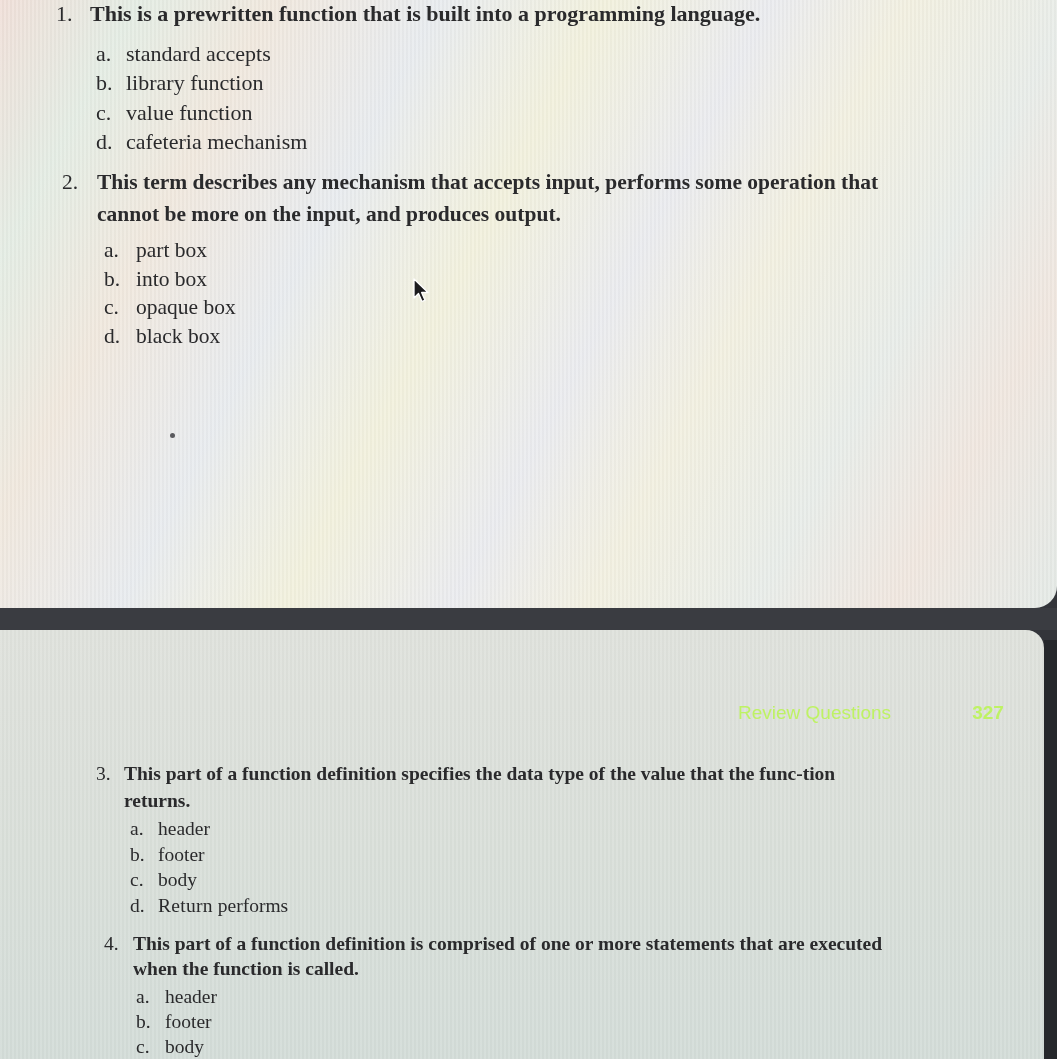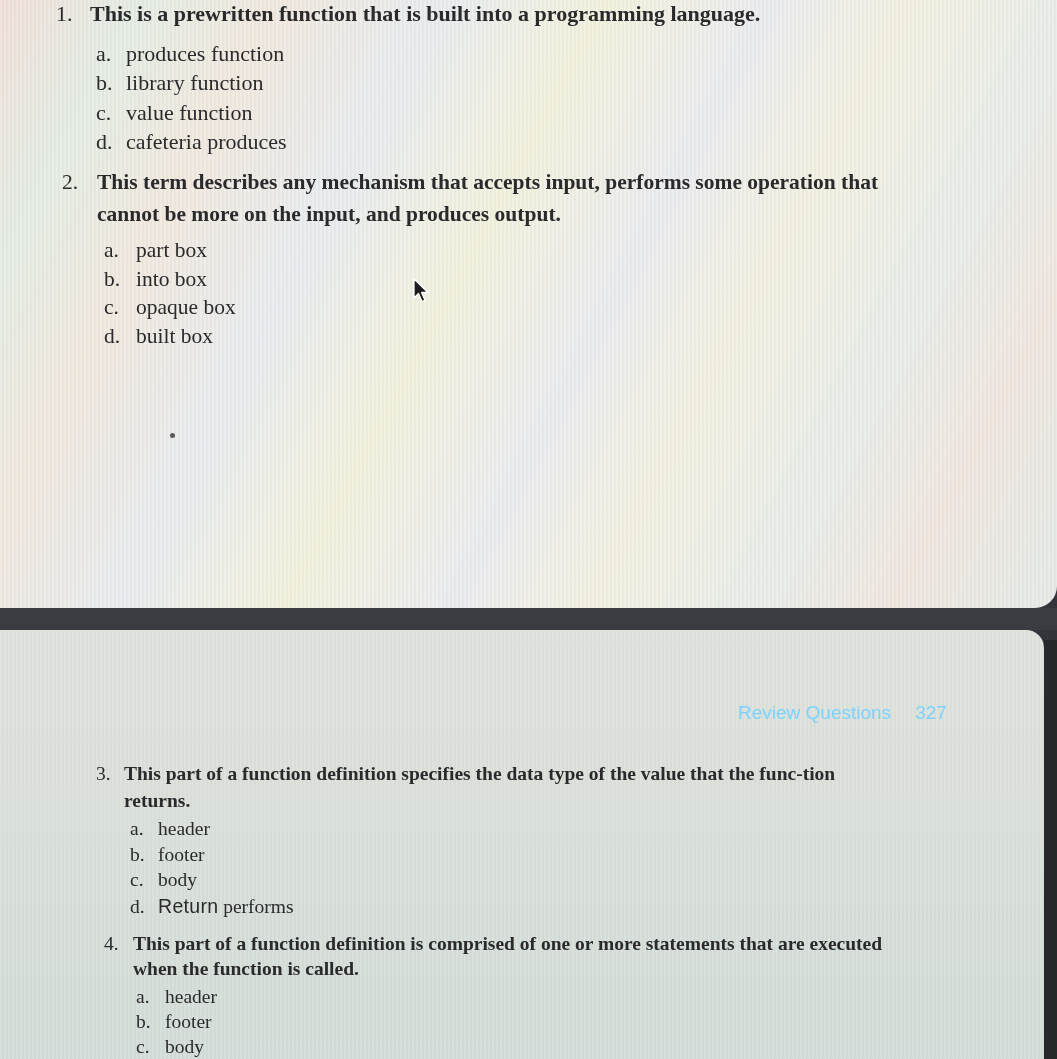--- a/index.html
+++ b/index.html
@@ -106,21 +106,21 @@
     }
     .option {
       display: flex;
       align-items: baseline;
     }
     .opt-letter {
       display: inline-block;
       flex: 0 0 auto;
     }
     .mono-term {
-      font-family: Liberation Sans, sans-serif;
+      font-family: Liberation Serif, serif;
       letter-spacing: 0.3px;
     }
 
     
     .q1 { left: 56px; top: 0px; width: 900px; font-size: 22px; }
     .q1 .q-num { width: 34px; }
     .q1 .options { margin-left: 40px; margin-top: 12px; }
     .q1 .option { height: 29.5px; }
     .q1 .opt-letter { width: 30px; }
 
@@ -132,27 +132,28 @@
     .q2 .option { height: 28.5px; }
     .q2 .opt-letter { width: 32px; }
 
     
     .running-header {
       position: absolute;
       left: 738px;
       top: 702px;
       font-family: "Liberation Sans", "DejaVu Sans", sans-serif;
       font-size: 19px;
-      color: #7dd3fc;
+      color: #bef264;
       display: flex;
       align-items: baseline;
+      gap: 41px;
     }
     .page-number {
-      margin-left: 24px;
-      font-weight: normal;
+      margin-left: 40px;
+      font-weight: bold;
     }
 
     
     .q3 { left: 96px; top: 760px; width: 800px; font-size: 19.5px; }
     .q3 .q-num { width: 28px; }
     .q3 .q-stem { line-height: 27px; }
     .q3 .options { margin-left: 34px; margin-top: 4px; }
     .q3 .option { height: 25.5px; }
     .q3 .opt-letter { width: 28px; }
 
@@ -197,33 +198,33 @@
   <div class="page-upper">
 
     <div class="question q1">
       <div class="q-stem">
         <span class="q-num">1.</span>
         <span class="q-text">This is a prewritten function that is built into a programming language.</span>
       </div>
       <ul class="options">
         <li class="option">
           <span class="opt-letter">a.</span>
-          <span>produces function</span>
+          <span>standard accepts</span>
         </li>
         <li class="option">
           <span class="opt-letter">b.</span>
           <span>library function</span>
         </li>
         <li class="option">
           <span class="opt-letter">c.</span>
           <span>value function</span>
         </li>
         <li class="option">
           <span class="opt-letter">d.</span>
-          <span>cafeteria produces</span>
+          <span>cafeteria mechanism</span>
         </li>
       </ul>
     </div>
 
     <div class="question q2">
       <div class="q-stem">
         <span class="q-num">2.</span>
         <span class="q-text">This term describes any mechanism that accepts input, performs some operation that cannot be more on the input, and produces output.</span>
       </div>
       <ul class="options">
@@ -234,21 +235,21 @@
         <li class="option">
           <span class="opt-letter">b.</span>
           <span>into box</span>
         </li>
         <li class="option">
           <span class="opt-letter">c.</span>
           <span>opaque box</span>
         </li>
         <li class="option">
           <span class="opt-letter">d.</span>
-          <span>built box</span>
+          <span>black box</span>
         </li>
       </ul>
     </div>
 
     <div class="dust-dot"></div>
   </div>
 
   <div class="divider-band"></div>
 
   <div class="page-lower"></div>

